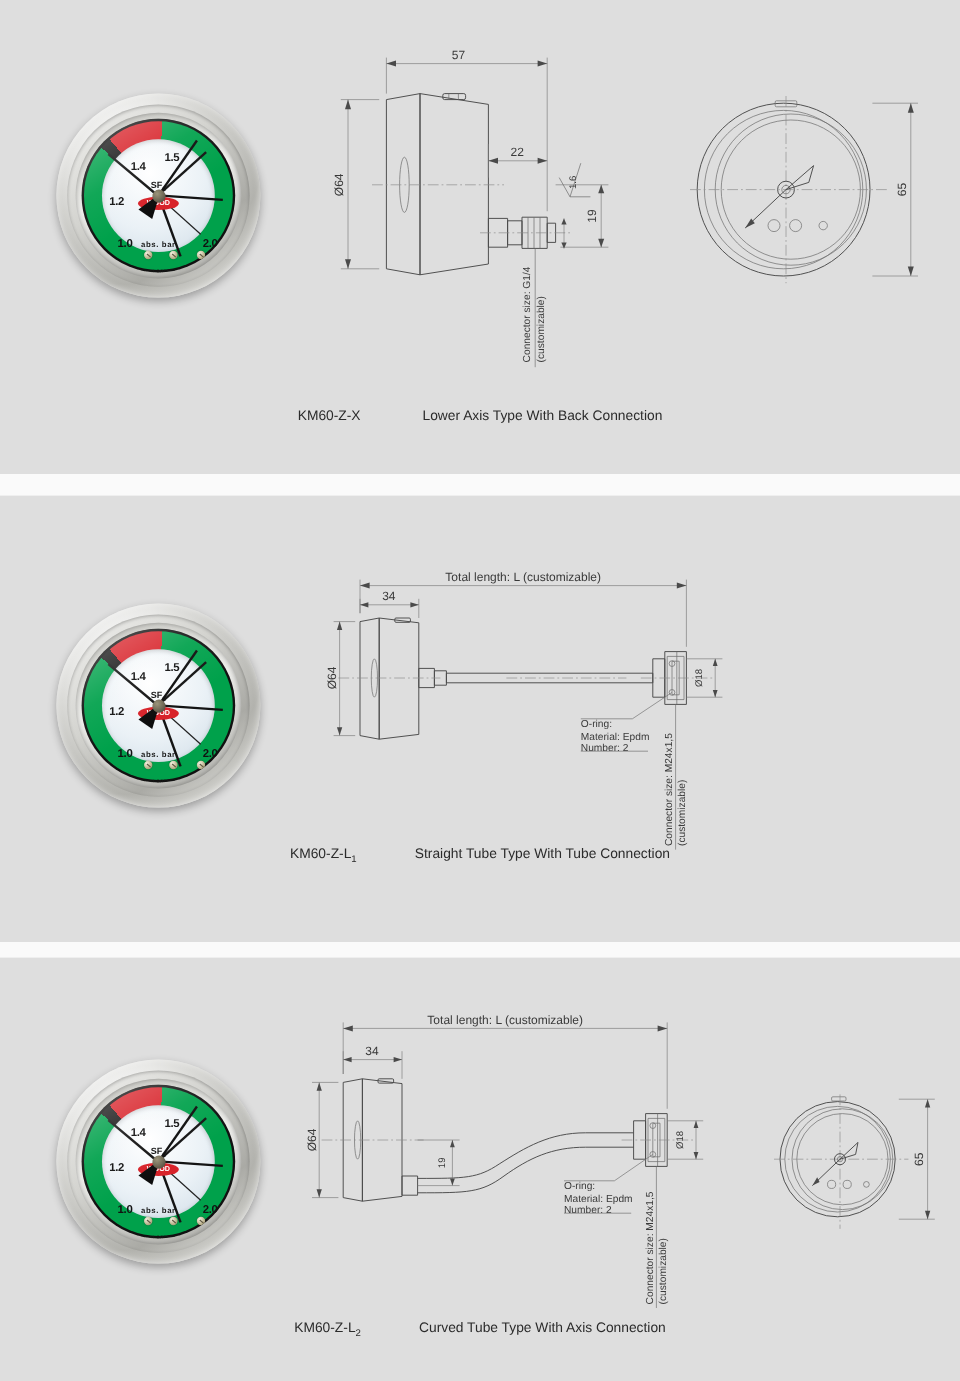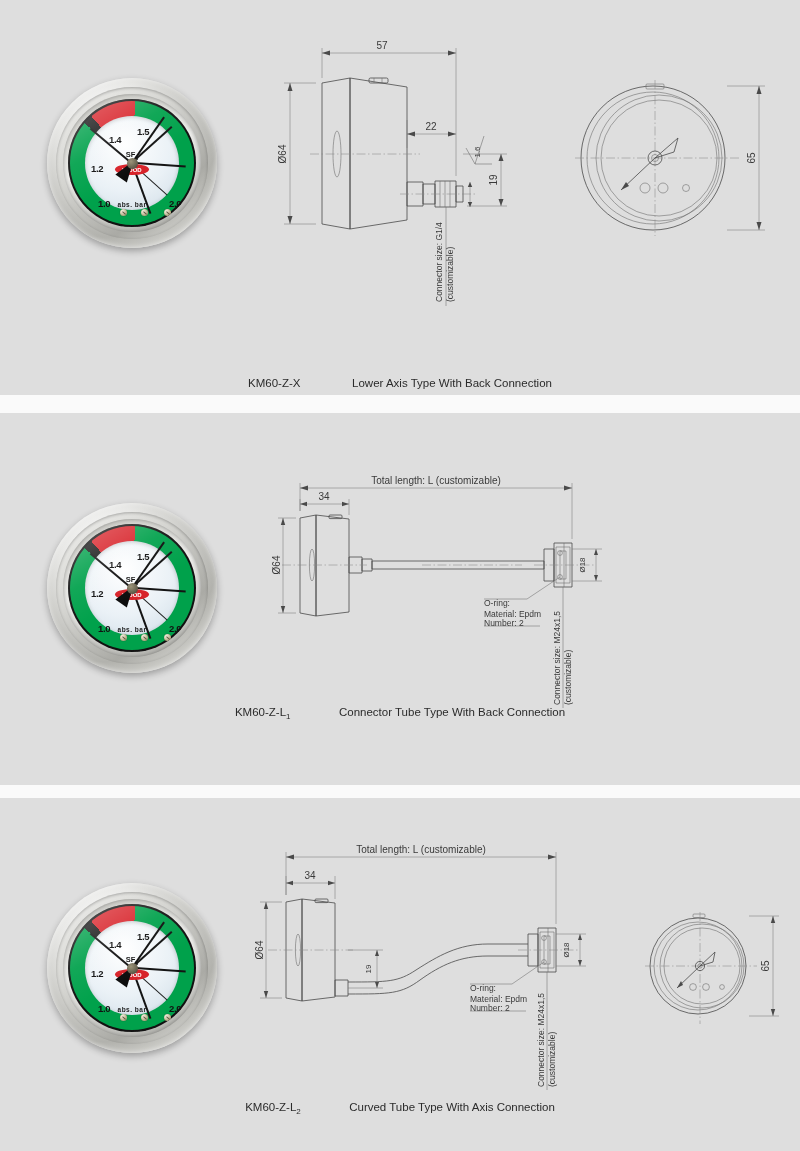--- a/index.html
+++ b/index.html
@@ -289,21 +289,21 @@
 
         <line class="ext" x1="152" y1="8" x2="190" y2="8"></line>
         <line class="ext" x1="152" y1="152" x2="190" y2="152"></line>
         <line class="ext" x1="184" y1="8" x2="184" y2="152"></line>
         <path class="solidfill" d="M184 8 L181.5 16 L186.5 16 Z"></path>
         <path class="solidfill" d="M184 152 L181.5 144 L186.5 144 Z"></path>
         <text class="dimtxt" x="180" y="80" text-anchor="middle" transform="rotate(-90 180 80)">65</text>
       </svg>
     </div>
 
-    <div class="caption" style="top:341px;margin-top:36px;">
+    <div class="caption" style="top:341px;">
       <span class="model"><span>KM60-Z-X</span></span><span class="desc">Lower Axis Type With Back Connection</span>
     </div>
   </section>
 
   <section class="panel" id="panel-2">
 
     <div class="gauge-wrap" style="left:47px; top:90px;">
       <div class="gauge">
         <div class="bezel-inner"></div>
         <div class="bezel-lip"></div>
@@ -423,21 +423,21 @@
         <line class="ext" x1="104" y1="8" x2="134" y2="8"></line>
         <line class="ext" x1="104" y1="108" x2="134" y2="108"></line>
         <line class="ext" x1="128" y1="8" x2="128" y2="108"></line>
         <path class="solidfill" d="M128 8 L125.8 15 L130.2 15 Z"></path>
         <path class="solidfill" d="M128 108 L125.8 101 L130.2 101 Z"></path>
         <text class="dimtxt" x="124" y="58" text-anchor="middle" transform="rotate(-90 124 58)">65</text>
       </svg>
     </div>
 
     <div class="caption" style="top:293px;">
-      <span class="model"><span>KM60-Z-L</span><sub>1</sub></span><span class="desc">Connector Tube Type With Back Connection</span>
+      <span class="model"><span>KM60-Z-L</span><sub>1</sub></span><span class="desc">Straight Tube Type With Tube Connection</span>
     </div>
   </section>
 
   <section class="panel" id="panel-3">
 
     <div class="gauge-wrap" style="left:47px; top:85px;">
       <div class="gauge">
         <div class="bezel-inner"></div>
         <div class="bezel-lip"></div>
         <div class="glass">

